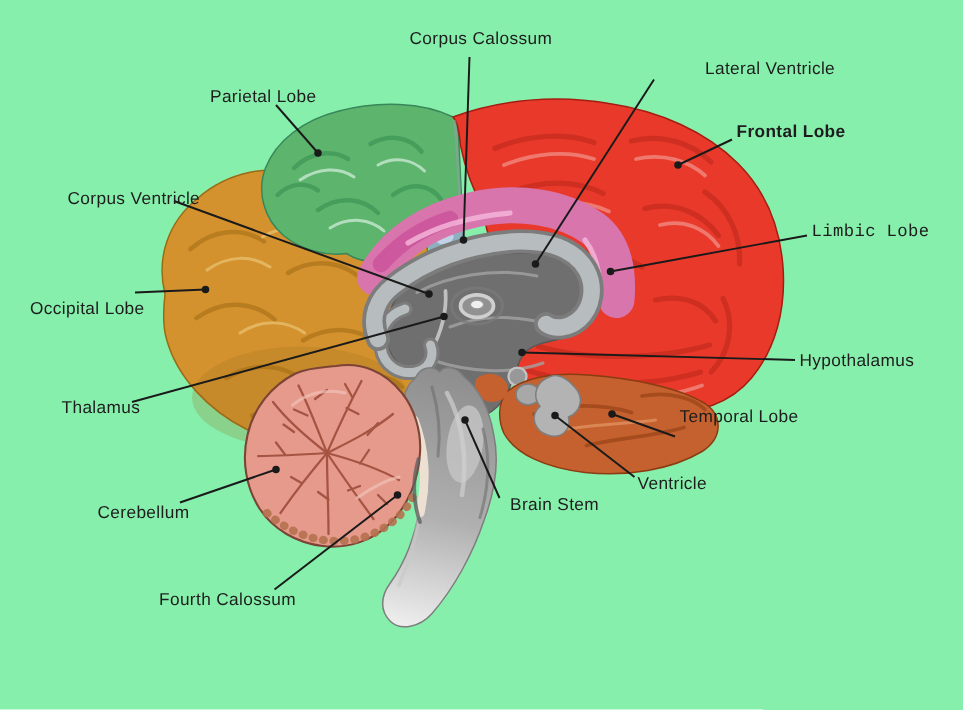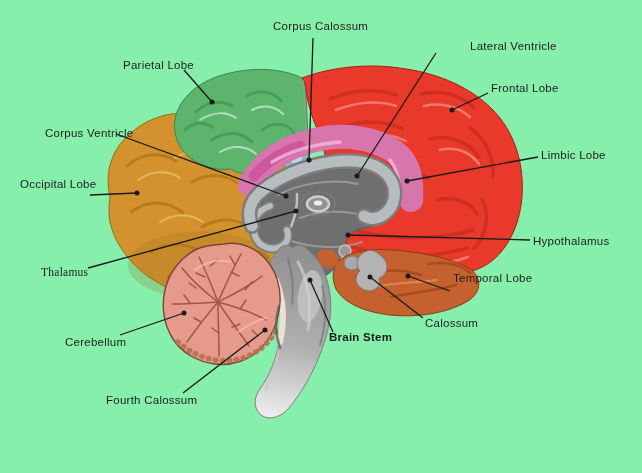--- a/index.html
+++ b/index.html
@@ -242,26 +242,26 @@
         <line x1="120" y1="335" x2="184" y2="313" stroke="#1a1a1a" stroke-width="1.3"></line>
         <circle cx="184" cy="313" r="2.5" fill="#1a1a1a"></circle>
         <line x1="183" y1="393" x2="265" y2="330" stroke="#1a1a1a" stroke-width="1.3"></line>
         <circle cx="265" cy="330" r="2.5" fill="#1a1a1a"></circle>
       </g>
   </svg>
 
   <div id="labels-layer">
       <div class="lbl" style="left: 273px; top: 20px; color: rgb(29, 29, 29);">Corpus Calossum</div>
       <div class="lbl" style="left: 434px; top: 40px; color: rgb(29, 29, 29); padding-left: 36px;">Lateral Ventricle</div>
-      <div class="lbl" style="left: 123px; top: 59px; color: rgb(29, 29, 29);">Parietal Lobe</div>
-      <div class="lbl" style="left: 491px; top: 82px; color: rgb(29, 29, 29);">Frontal Lobe</div>
+      <div class="lbl" style="left: 140px; top: 59px; color: rgb(29, 29, 29);">Parietal Lobe</div>
+      <div class="lbl" style="left: 491px; top: 82px; color: rgb(29, 29, 29); font-weight: bold;">Frontal Lobe</div>
       <div class="lbl" style="left: 45px; top: 127px; color: rgb(29, 29, 29);">Corpus Ventricle</div>
-      <div class="lbl" style="left: 541px; top: 149px; color: rgb(29, 29, 29);">Limbic Lobe</div>
-      <div class="lbl" style="left: 20px; top: 178px; color: rgb(29, 29, 29); text-align: right;">Occipital Lobe</div>
+      <div class="lbl" style="left: 541px; top: 149px; color: rgb(29, 29, 29); font-family: Liberation Mono, monospace;">Limbic Lobe</div>
+      <div class="lbl" style="left: 20px; top: 200px; color: rgb(29, 29, 29); text-align: right;">Occipital Lobe</div>
       <div class="lbl" style="left: 533px; top: 235px; color: rgb(29, 29, 29);">Hypothalamus</div>
-      <div class="lbl" style="left: 41px; top: 266px; color: rgb(29, 29, 29); font-family: Liberation Serif, serif;">Thalamus</div>
+      <div class="lbl" style="left: 41px; top: 266px; color: rgb(29, 29, 29);">Thalamus</div>
       <div class="lbl" style="left: 453px; top: 272px; color: rgb(29, 29, 29);">Temporal Lobe</div>
-      <div class="lbl" style="left: 425px; top: 317px; color: rgb(29, 29, 29);">Calossum</div>
-      <div class="lbl" style="left: 329px; top: 331px; color: rgb(29, 29, 29); font-weight: bold;">Brain Stem</div>
+      <div class="lbl" style="left: 425px; top: 317px; color: rgb(29, 29, 29);">Ventricle</div>
+      <div class="lbl" style="left: 340px; top: 331px; color: rgb(29, 29, 29);">Brain Stem</div>
       <div class="lbl" style="left: 65px; top: 336px; color: rgb(29, 29, 29); text-align: right;">Cerebellum</div>
       <div class="lbl" style="left: 106px; top: 394px; color: rgb(29, 29, 29);">Fourth Calossum</div>
     </div>
 </div>
 
 </body></html>

